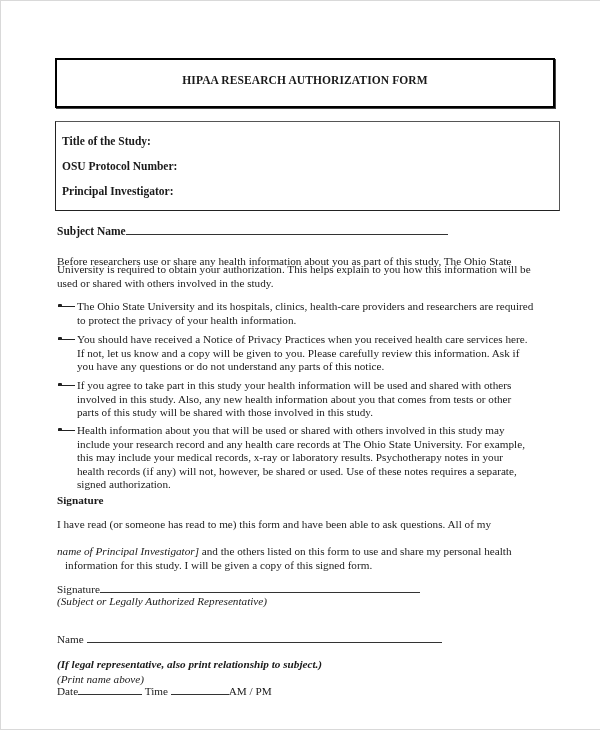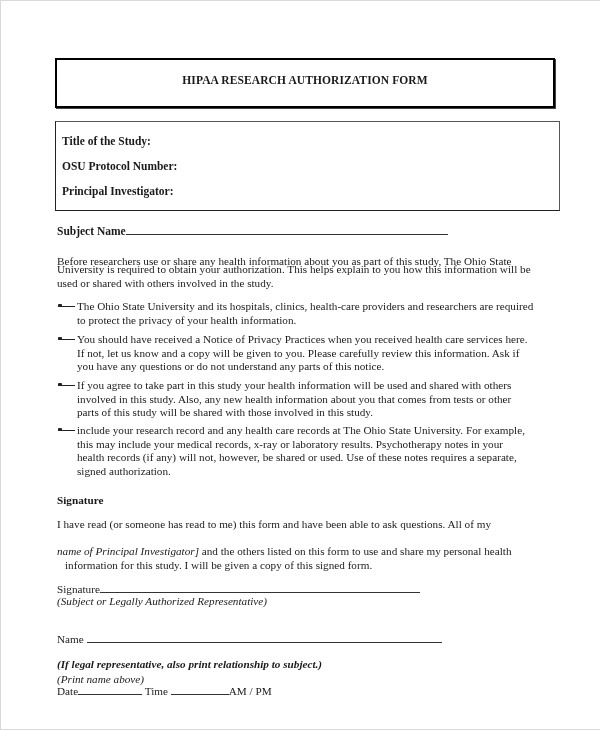--- a/index.html
+++ b/index.html
@@ -86,20 +86,21 @@
     <div class="bullet-text">
       <div>If you agree to take part in this study your health information will be used and shared with others</div>
       <div>involved in this study. Also, any new health information about you that comes from tests or other</div>
       <div>parts of this study will be shared with those involved in this study.</div>
     </div>
   </div>
 
   <div class="bullet-wrap" style="top:423px;">
     <span class="bullet-glyph"></span>
     <div class="bullet-text">
+      <div>Health information about you that will be used or shared with others involved in this study may</div>
       <div>include your research record and any health care records at The Ohio State University. For example,</div>
       <div>this may include your medical records, x-ray or laboratory results.  Psychotherapy notes in your</div>
       <div>health records (if any) will not, however, be shared or used. Use of these notes requires a separate,</div>
       <div>signed authorization.</div>
     </div>
   </div>
 
   <div class="line bold" style="top:493px;">Signature</div>
 
   <div class="line" style="top:517px;">I have read (or someone has read to me) this form and have been able to ask questions. All of my</div>

